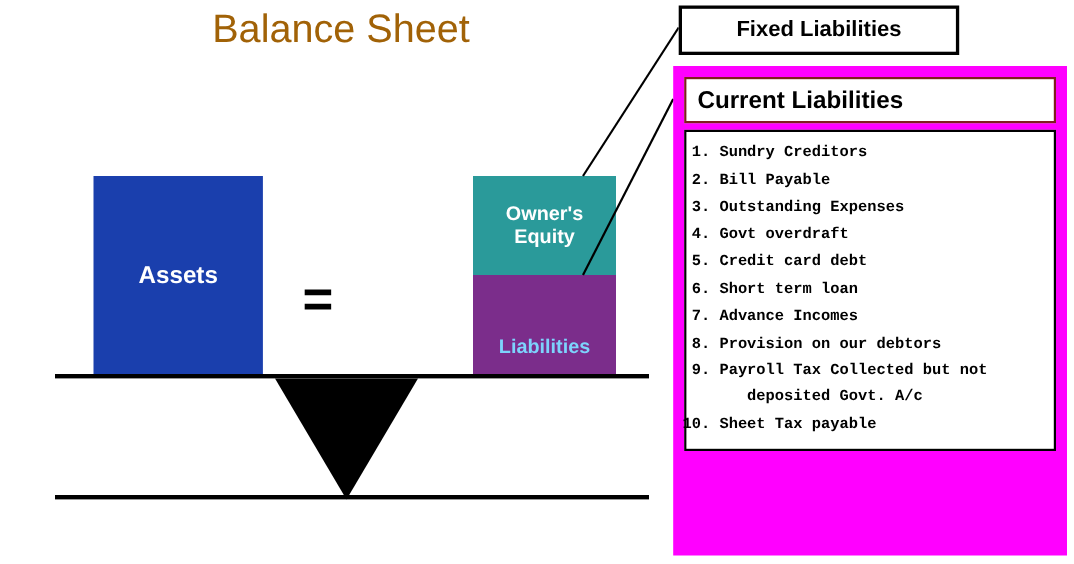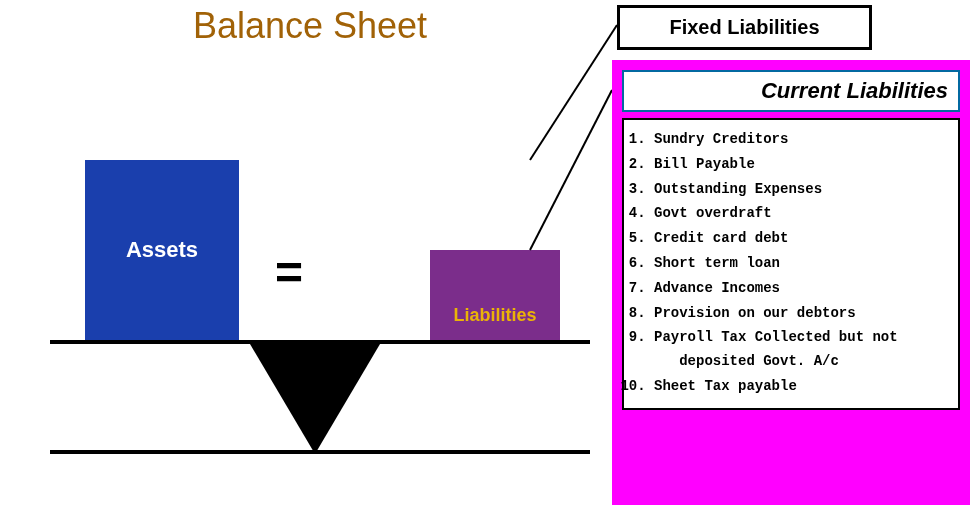--- a/index.html
+++ b/index.html
@@ -121,21 +121,21 @@
       left: 400px;
       width: 130px;
       height: 90px;
       background: #7b2d8b;
       display: flex;
       align-items: center;
       justify-content: center;
     }
 
     .liabilities-label {
-      color: #eab308;
+      color: #7dd3fc;
       font-size: 18px;
       font-weight: bold;
       text-align: center;
       margin-top: 40px;
     }
 
     
     .connector-lines {
       position: absolute;
       top: 0;
@@ -166,28 +166,27 @@
       top: 60px;
       left: 612px;
       width: 358px;
       height: 445px;
       background: #ff00ff;
       padding: 10px;
     }
 
     .current-liabilities-box {
       background: white;
-      border: 2px solid #0369a1;
-      text-align: right;
+      border: 2px solid #7f1d1d;
+      text-align: left;
       font-size: 22px;
       font-weight: bold;
       color: black;
       padding: 6px 10px;
       margin-bottom: 6px;
-      font-style: italic;
     }
 
     .examples-title {
       color: #ff0000;
       font-size: 28px;
       font-weight: bold;
       font-style: italic;
       margin: 4px 0 8px 4px;
     }
 
@@ -216,20 +215,23 @@
 <div class="title">Balance Sheet</div>
 
 <div class="scale-area">
 
   <div class="assets-bar">
     <span class="assets-label">Assets</span>
   </div>
 
   <div class="equals">=</div>
 
+  <div class="equity-bar">
+    <span class="equity-label">Owner's<br>Equity</span>
+  </div>
 
   <div class="liabilities-bar">
     <span class="liabilities-label">Liabilities</span>
   </div>
 
   <div class="beam-line"></div>
 
   <div class="triangle"></div>
 
   <div class="bottom-line"></div>

